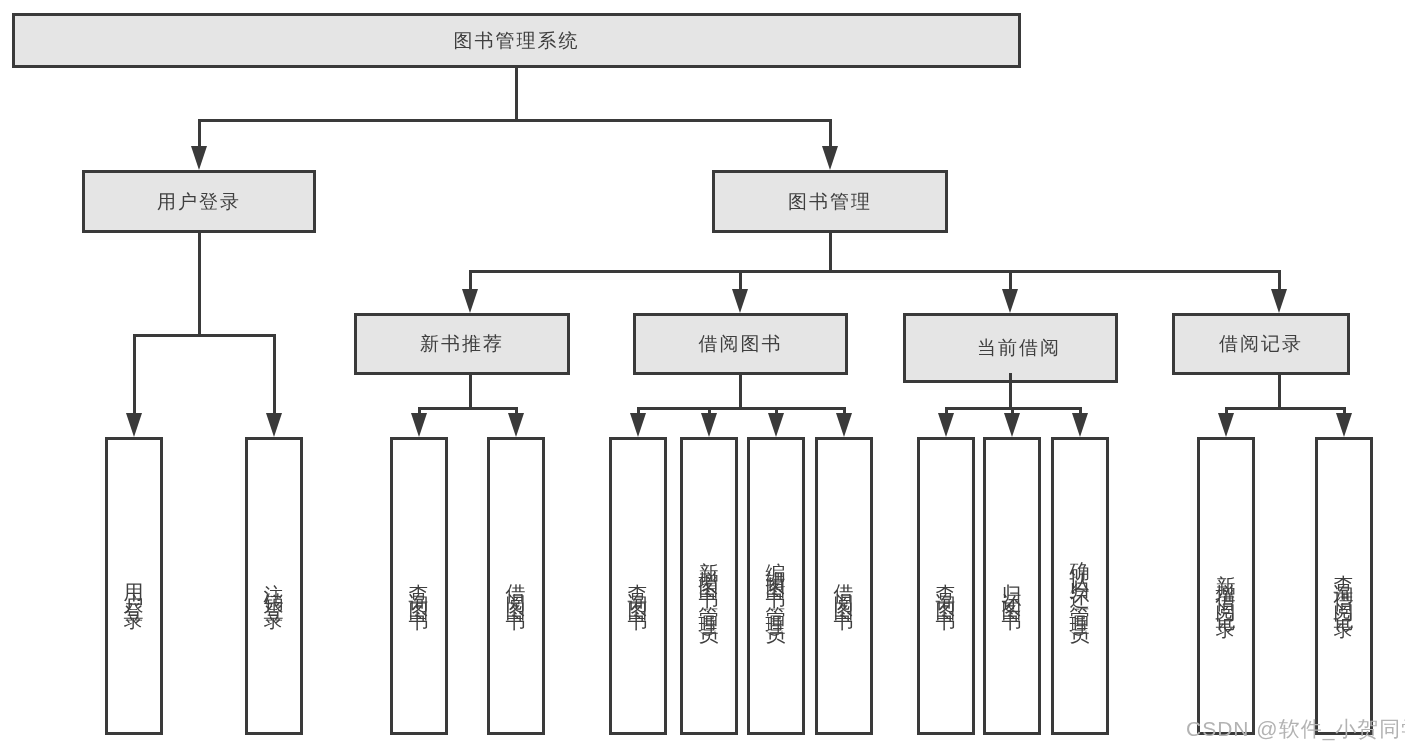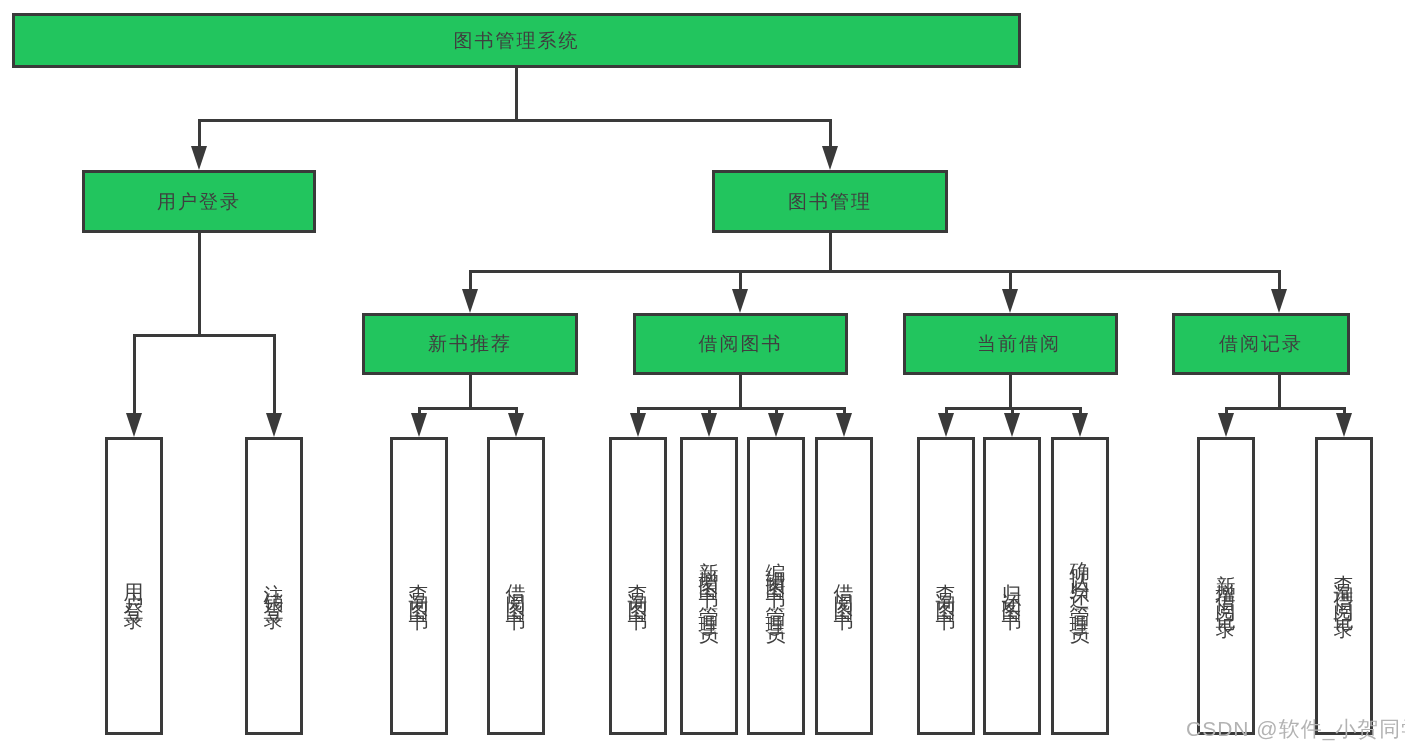--- a/index.html
+++ b/index.html
@@ -8,21 +8,21 @@
     width:1405px;height:747px;
     background:#ffffff;
     font-family:"Liberation Sans","DejaVu Sans",sans-serif;
     color:#3a3a3a;
     overflow:hidden;
   }
   .box{
     position:absolute;
     box-sizing:border-box;
     border:3px solid #3a3a3a;
-    background:#22c55e;
+    background:#e5e5e5;
     display:flex;
     align-items:center;
     justify-content:center;
     font-size:19px;
     letter-spacing:2px;
     color:#3f3f3f;
   }
   .leaf{
     position:absolute;
     box-sizing:border-box;
@@ -68,29 +68,29 @@
   </div>
 
   <div class="box" style="left:82px;top:170px;width:234px;height:63px;">
     <span>用户登录</span>
   </div>
 
   <div class="box" style="left:712px;top:170px;width:236px;height:63px;">
     <span>图书管理</span>
   </div>
 
-  <div class="box" style="left:362px;top:313px;width:216px;height:62px;">
+  <div class="box" style="left:354px;top:313px;width:216px;height:62px;">
     <span>新书推荐</span>
   </div>
 
   <div class="box" style="left:633px;top:313px;width:215px;height:62px;">
     <span>借阅图书</span>
   </div>
 
-  <div class="box" style="left:903px;top:313px;width:215px;height:62px;padding-left:17px;">
+  <div class="box" style="left:903px;top:313px;width:215px;height:70px;padding-left:17px;">
     <span>当前借阅</span>
   </div>
 
   <div class="box" style="left:1172px;top:313px;width:178px;height:62px;">
     <span>借阅记录</span>
   </div>
 
   <div class="leaf" style="left:105px;">
     <span>用户登录</span>
   </div>

